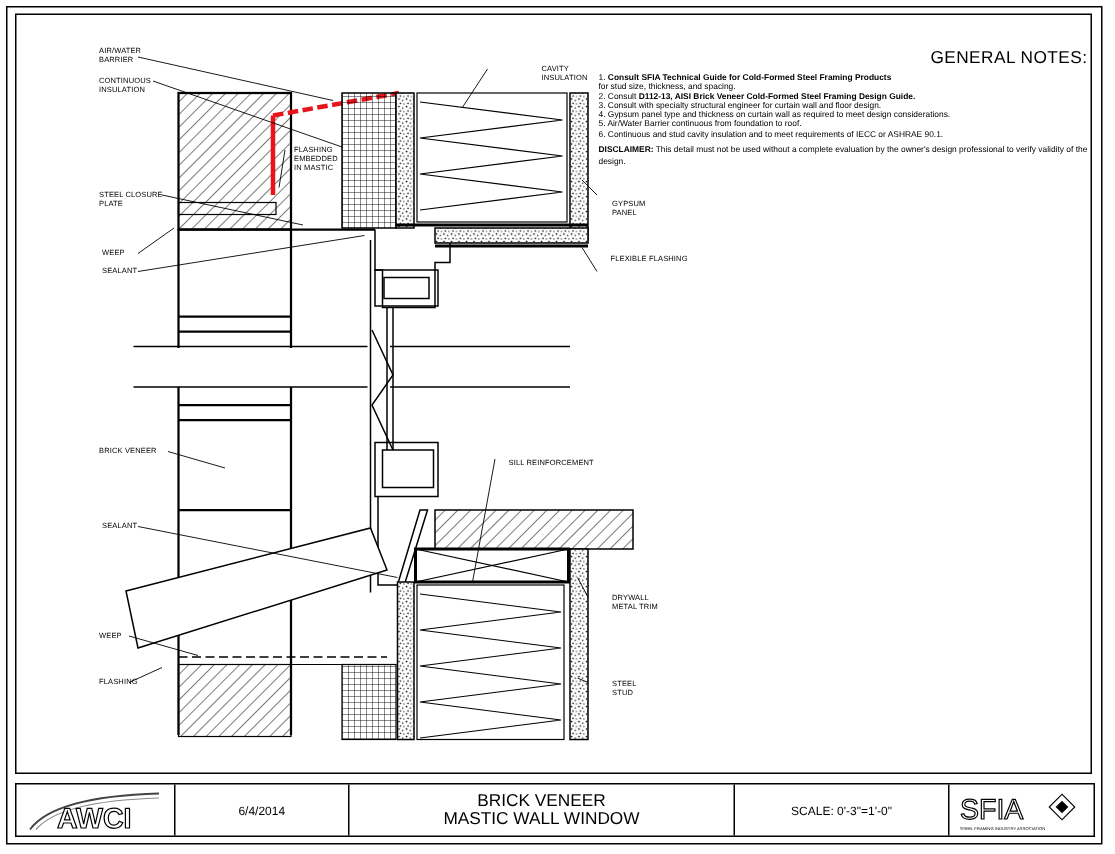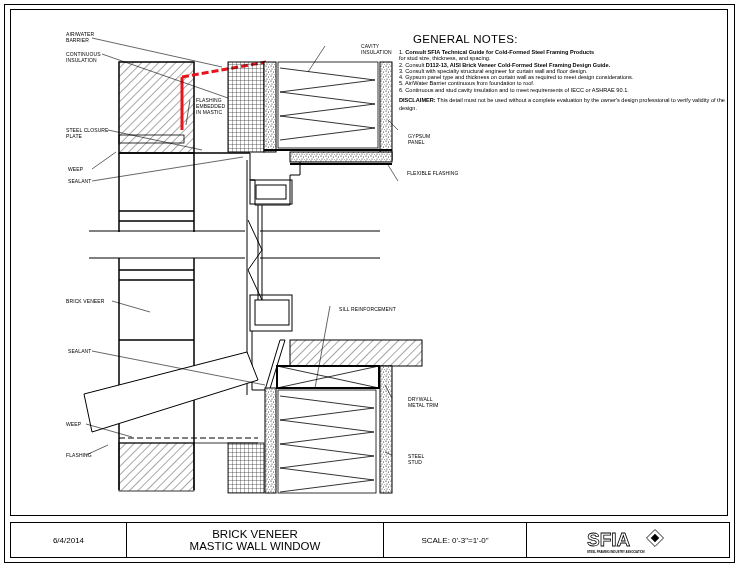--- a/index.html
+++ b/index.html
@@ -2,28 +2,28 @@
 <html><head>
 <meta charset="utf-8">
 <style>
   html,body{margin:0;padding:0;background:#fff;}
   body{width:743px;height:569px;position:relative;overflow:hidden;font-family:"Liberation Sans",sans-serif;}
   .outer{position:absolute;left:4px;top:4px;width:731px;height:559px;border:1.5px solid #000;box-sizing:border-box;}
   .inner{position:absolute;left:10px;top:9px;width:718px;height:507px;border:1.5px solid #000;box-sizing:border-box;}
   svg.drawing{position:absolute;left:0;top:0;}
   .lbl{position:absolute;font-size:5px;line-height:6px;color:#000;text-transform:uppercase;white-space:pre;letter-spacing:0.1px;}
   .notes{position:absolute;left:385px;top:33px;width:340px;color:#000;}
-  .notes h2{margin:0 0 4px 28px;font-size:11.5px;font-weight:normal;letter-spacing:0.3px;}
+  .notes h2{margin:0 0 4px 28px;font-size:11.5px;font-weight:normal;letter-spacing:0.3px;text-align:right;}
   .notes ol{margin:0;padding:0;list-style:none;font-size:5.6px;line-height:6.3px;}
   .notes li{padding-left:14px;}
   .notes .b{font-weight:bold;}
   .disc{font-size:5.6px;line-height:7.5px;margin-top:4px;padding-left:14px;}
   .tb{position:absolute;left:10px;top:522px;width:720px;height:36px;border:1.5px solid #000;box-sizing:border-box;display:flex;}
   .tb > div{border-right:1px solid #000;display:flex;align-items:center;justify-content:center;box-sizing:border-box;}
-  .tb > div:last-child{border-right:none;font-weight:bold;}
+  .tb > div:last-child{border-right:none;}
   .c1{width:106px;}
   .c2{width:116px;font-size:8px;}
   .c3{width:257px;flex-direction:column;font-size:11.5px;line-height:12px;text-align:center;}
   .c4{width:143px;font-size:8px;}
   .c5{flex:1;}
 </style>
 </head>
 <body>
 
 <div class="outer"></div>
@@ -178,20 +178,27 @@
     <li><span>2.</span> <span>Consult </span><span class="b">D112-13, AISI Brick Veneer Cold-Formed Steel Framing Design Guide.</span></li>
     <li><span>3.</span> <span>Consult with specialty structural engineer for curtain wall and floor design.</span></li>
     <li><span>4.</span> <span>Gypsum panel type and thickness on curtain wall as required to meet design considerations.</span></li>
     <li><span>5.</span> <span>Air/Water Barrier continuous from foundation to roof.</span></li>
     <li><span>6.</span> <span>Continuous and stud cavity insulation and to meet requirements of IECC or ASHRAE 90.1.</span></li>
   </ol>
   <div class="disc"><span class="b">DISCLAIMER:</span><span> This detail must not be used without a complete evaluation by the owner's design professional to verify validity of the design.</span></div>
 </div>
 
 <div class="tb">
+  <div class="c1">
+    <svg width="96" height="30" viewBox="0 0 96 30">
+      <path d="M4 28 Q20 6 90 4" fill="none" stroke="#444" stroke-width="1.2"></path>
+      <path d="M8 28 Q24 9 90 7" fill="none" stroke="#888" stroke-width="0.8"></path>
+      <text x="22" y="27" font-family="Liberation Sans, sans-serif" font-size="19" font-weight="bold" fill="#fff" stroke="#000" stroke-width="0.8">AWCI</text>
+    </svg>
+  </div>
   <div class="c2">6/4/2014</div>
   <div class="c3">
     <span>BRICK VENEER</span>
     <span>MASTIC WALL WINDOW</span>
   </div>
   <div class="c4">SCALE: 0'-3"=1'-0"</div>
   <div class="c5">
     <svg width="90" height="30" viewBox="0 0 90 30">
       <text x="4" y="21" font-family="Liberation Sans, sans-serif" font-size="19" fill="#fff" stroke="#000" stroke-width="0.8">SFIA</text>
       <g transform="translate(72,13)">

